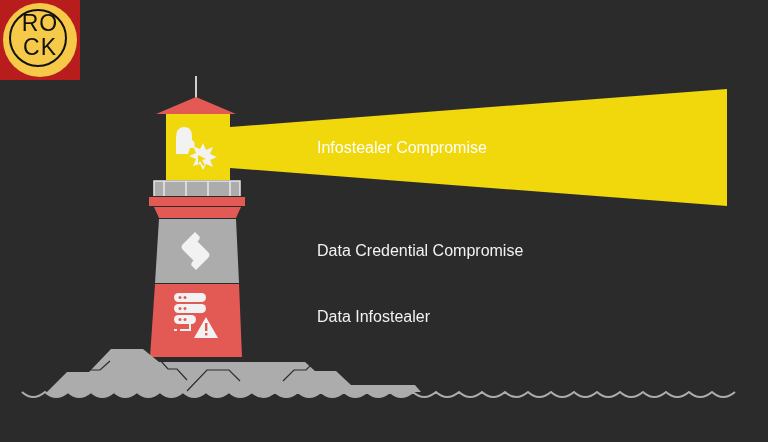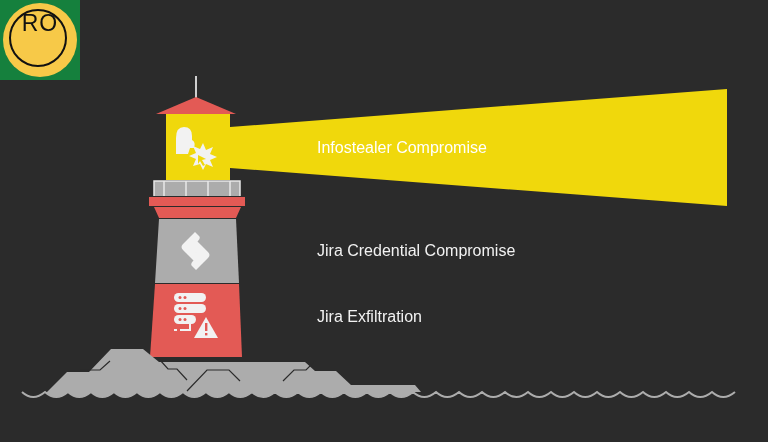--- a/index.html
+++ b/index.html
@@ -1,18 +1,18 @@
 <!DOCTYPE html>
 <html><head>
 <meta charset="utf-8">
 <style>
   html, body { margin:0; padding:0; }
   body { width:768px; height:442px; background:#2b2b2b; position:relative; overflow:hidden; font-family:"Liberation Sans", sans-serif; }
   .canvas { position:absolute; left:0; top:0; width:768px; height:442px; }
-  .logo { position:absolute; left:0; top:0; width:80px; height:80px; background:#15803d; }
+  .logo { position:absolute; left:0; top:0; width:80px; height:80px; background:#b91c1c; }
   .logo-ring { position:absolute; left:3px; top:3px; width:74px; height:74px; border-radius:50%; background:#f7c948; }
   .logo-inner { position:absolute; left:6px; top:6px; width:58px; height:58px; border-radius:50%; border:2px solid #111; box-sizing:border-box; }
   .logo-text { position:absolute; left:0; top:8px; width:74px; text-align:center; font-weight:400; font-size:23px; line-height:24px; color:#111; letter-spacing:1px; }
   .label { position:absolute; color:#f2f2f2; font-size:16px; white-space:nowrap; }
   .label-1 { left:317px; top:139px; color:#ffffff; }
   .label-2 { left:317px; top:242px; }
   .label-3 { left:317px; top:308px; }
 </style>
 </head>
 <body>
@@ -79,19 +79,20 @@
     <path d="M22,392 q11,10 23,0 q11,10 23,0 q11,10 23,0 q11,10 23,0 q11,10 23,0 q11,10 23,0 q11,10 23,0 q11,10 23,0 q11,10 23,0 q11,10 23,0 q11,10 23,0 q11,10 23,0 q11,10 23,0 q11,10 23,0 q11,10 23,0 q11,10 23,0 q11,10 23,0 q11,10 23,0 q11,10 23,0 q11,10 23,0 q11,10 23,0 q11,10 23,0 q11,10 23,0 q11,10 23,0 q11,10 23,0 q11,10 23,0 q11,10 23,0 q11,10 23,0 q11,10 23,0 q11,10 23,0 q11,10 23,0" stroke="#acacac" stroke-width="2" fill="none"></path>
     <path d="M45,392 q11,10 23,0 q11,10 23,0 q11,10 23,0 q11,10 23,0 q11,10 23,0 q11,10 23,0 q11,10 23,0 q11,10 23,0 q11,10 23,0 q11,10 23,0 q11,10 23,0 q11,10 23,0 q11,10 23,0 q11,10 23,0 q11,10 23,0 q11,10 23,0 L422,392 Z" fill="#acacac"></path>
   </svg>
 </div>
 
 <div class="logo">
   <div class="logo-ring">
     <div class="logo-inner"></div>
     <div class="logo-text">
       <div>RO</div>
+      <div>CK</div>
     </div>
   </div>
 </div>
 
 <div class="label label-1">Infostealer Compromise</div>
-<div class="label label-2">Jira Credential Compromise</div>
-<div class="label label-3">Jira Exfiltration</div>
+<div class="label label-2">Data Credential Compromise</div>
+<div class="label label-3">Data Infostealer</div>
 
 </body></html>

